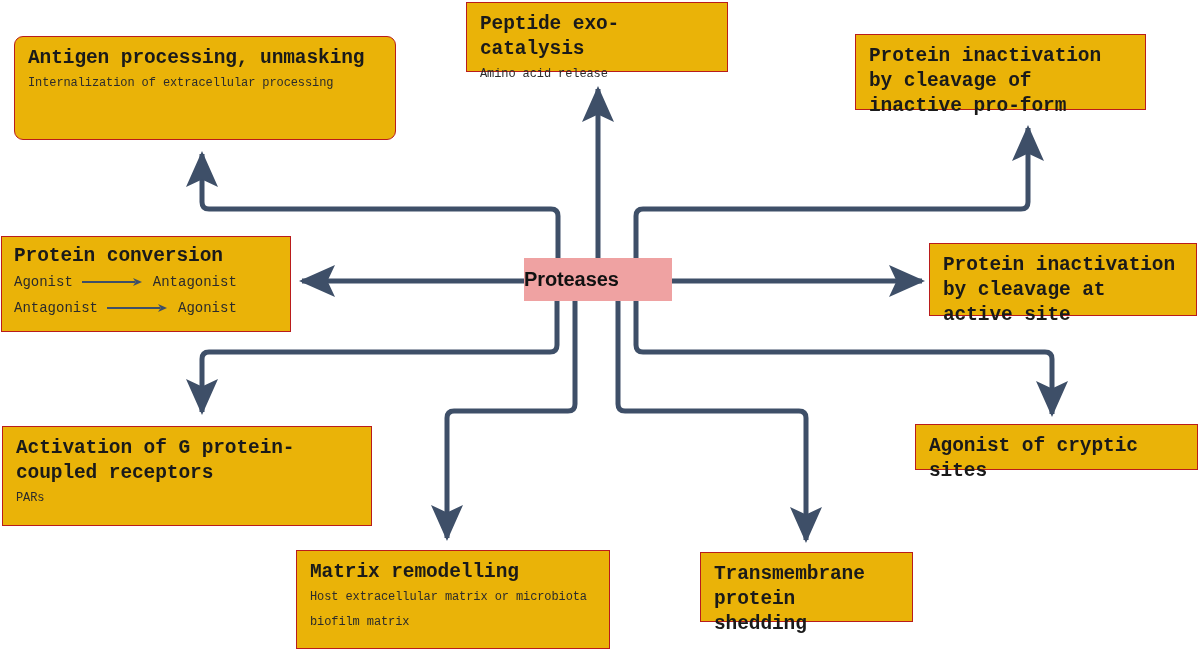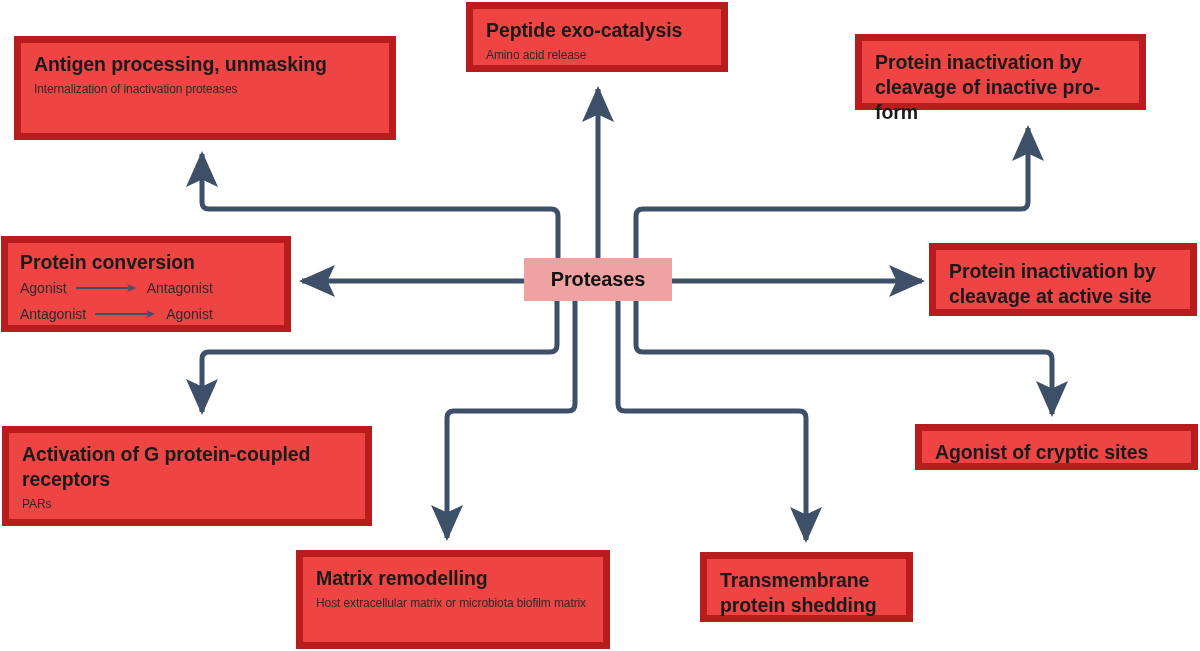--- a/index.html
+++ b/index.html
@@ -19,24 +19,25 @@
     position: absolute;
     left: 0;
     top: 0;
     width: 1200px;
     height: 651px;
     pointer-events: none;
   }
   .node {
     position: absolute;
     box-sizing: border-box;
-    background: #ef4444;
-    border: 7px solid #b91c1c;
+    background: #eab308;
+    border: 1px solid #b91c1c;
     padding: 9px 13px 10px 13px;
     z-index: 2;
+    font-family: Liberation Mono, monospace;
   }
   .node .title {
     font-weight: bold;
     font-size: 19.5px;
     line-height: 25px;
     color: #1a1a1a;
     letter-spacing: -0.1px;
   }
   .node .sub {
     font-weight: normal;
@@ -45,21 +46,21 @@
     color: #2b2b2b;
     letter-spacing: -0.1px;
   }
   .center-node {
     position: absolute;
     box-sizing: border-box;
     background: #efa2a2;
     border: none;
     display: flex;
     align-items: center;
-    justify-content: center;
+    justify-content: flex-start;
     z-index: 3;
   }
   .center-node .title {
     font-weight: bold;
     font-size: 20px;
     color: #111111;
     letter-spacing: -0.1px;
   }
   .conv-row {
     display: flex;
@@ -109,23 +110,23 @@
       <path d="M557,300 L557,345 Q557,352 550,352 L209,352 Q202,352 202,359 L202,412" marker-end="url(#ah)"></path>
 
       <path d="M575,300 L575,404 Q575,411 568,411 L454,411 Q447,411 447,418 L447,538" marker-end="url(#ah)"></path>
 
       <path d="M618,300 L618,404 Q618,411 625,411 L799,411 Q806,411 806,418 L806,540" marker-end="url(#ah)"></path>
 
       <path d="M636,300 L636,345 Q636,352 643,352 L1045,352 Q1052,352 1052,359 L1052,414" marker-end="url(#ah)"></path>
     </g>
   </svg>
 
-  <div class="node" style="left:14px; top:36px; width:382px; height:104px;">
+  <div class="node" style="left:14px; top:36px; width:382px; height:104px;border-radius:9px;">
     <div class="title">Antigen processing, unmasking</div>
-    <div class="sub">Internalization of inactivation proteases</div>
+    <div class="sub">Internalization of extracellular processing</div>
   </div>
 
   <div class="node" style="left:466px; top:2px; width:262px; height:70px;">
     <div class="title">Peptide exo-catalysis</div>
     <div class="sub">Amino acid release</div>
   </div>
 
   <div class="node" style="left:855px; top:34px; width:291px; height:76px;">
     <div class="title">Protein inactivation by cleavage of inactive pro-form</div>
   </div>

